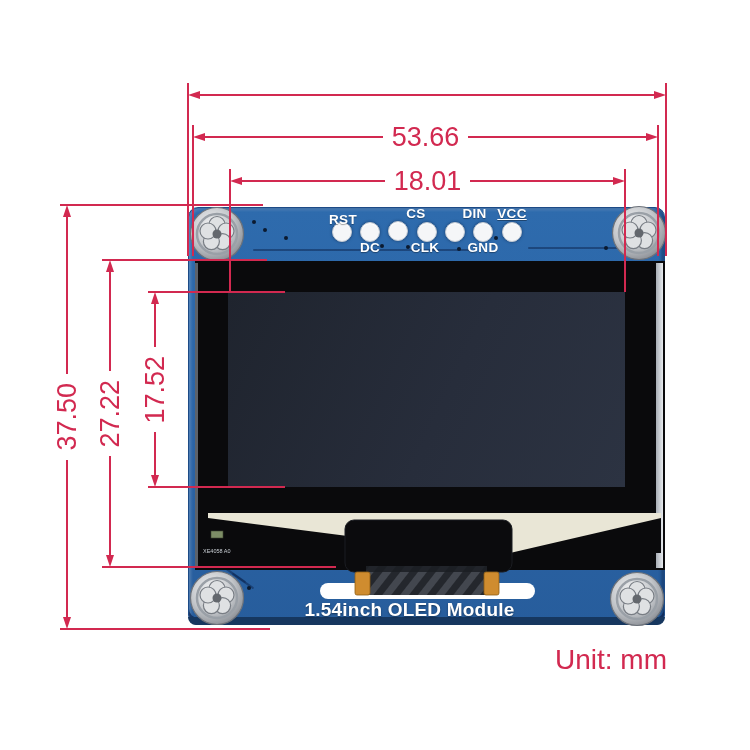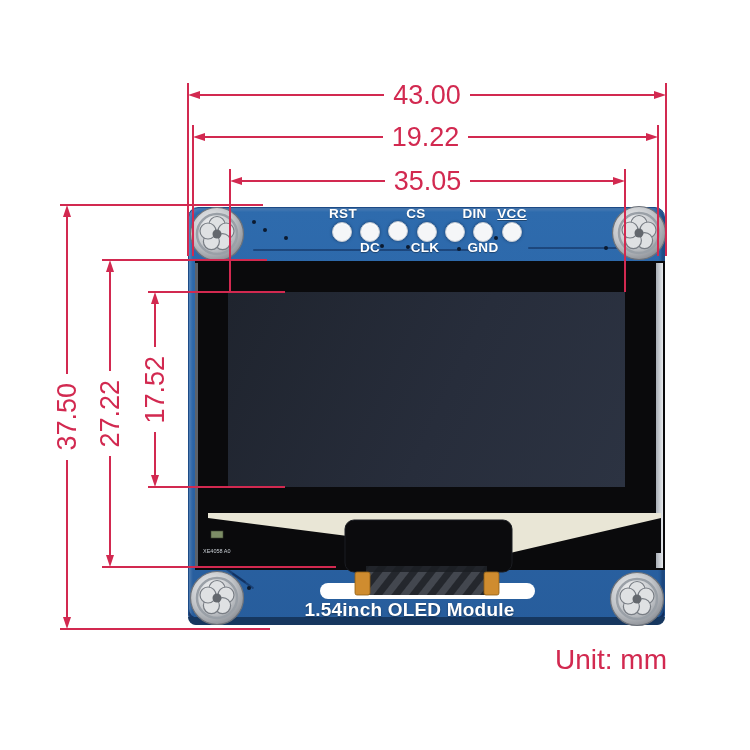--- a/index.html
+++ b/index.html
@@ -142,21 +142,21 @@
   </svg>
 
   <div class="pin" style="left:332px;top:222px;"></div>
   <div class="pin" style="left:360px;top:222px;"></div>
   <div class="pin" style="left:388px;top:221px;"></div>
   <div class="pin" style="left:417px;top:222px;"></div>
   <div class="pin" style="left:445px;top:222px;"></div>
   <div class="pin" style="left:473px;top:222px;"></div>
   <div class="pin" style="left:502px;top:222px;"></div>
 
-  <span class="pinlabel" style="left:343px;top:206px;">RST</span>
+  <span class="pinlabel" style="left:343px;top:212px;">RST</span>
   <span class="pinlabel" style="left:399px;top:206px;margin-left:17px;">CS</span>
   <span class="pinlabel" style="left:454px;top:206px;padding-left:41px;">DIN</span>
   <span class="pinlabel" style="left:512px;top:206px;text-decoration:underline;">VCC</span>
   <span class="pinlabel" style="left:370px;top:240px;">DC</span>
   <span class="pinlabel" style="left:425px;top:240px;">CLK</span>
   <span class="pinlabel" style="left:483px;top:240px;">GND</span>
 
   <div class="glass"></div>
   <div class="glass-edge-l"></div>
   <div class="glass-edge-r"></div>
@@ -186,35 +186,34 @@
 
     <rect x="160" y="67" width="15" height="23" rx="2" fill="#cf8c2f" stroke="#8f5e13" stroke-width="0.8"></rect>
     <rect x="289" y="67" width="15" height="23" rx="2" fill="#cf8c2f" stroke="#8f5e13" stroke-width="0.8"></rect>
   </svg>
 
   <div class="module-label">1.54inch OLED Module</div>
 
   <div class="hdim" style="left:188px;top:80px;width:478px;">
     <span class="arrw left"></span>
     <span class="seg"></span>
-    <span class="dimlbl">43.00</span>
     <span class="seg"></span>
     <span class="arrw right"></span>
   </div>
   <div class="hdim" style="left:193px;top:122px;width:465px;">
     <span class="arrw left"></span>
     <span class="seg"></span>
-    <span class="dimlbl">19.22</span>
+    <span class="dimlbl">53.66</span>
     <span class="seg"></span>
     <span class="arrw right"></span>
   </div>
   <div class="hdim" style="left:230px;top:166px;width:395px;">
     <span class="arrw left"></span>
     <span class="seg"></span>
-    <span class="dimlbl">35.05</span>
+    <span class="dimlbl">18.01</span>
     <span class="seg"></span>
     <span class="arrw right"></span>
   </div>
 
   <div class="vdim" style="left:52px;top:205px;height:424px;">
     <span class="arrw up"></span>
     <span class="seg"></span>
     <span class="dimlbl">37.50</span>
     <span class="seg"></span>
     <span class="arrw down"></span>

